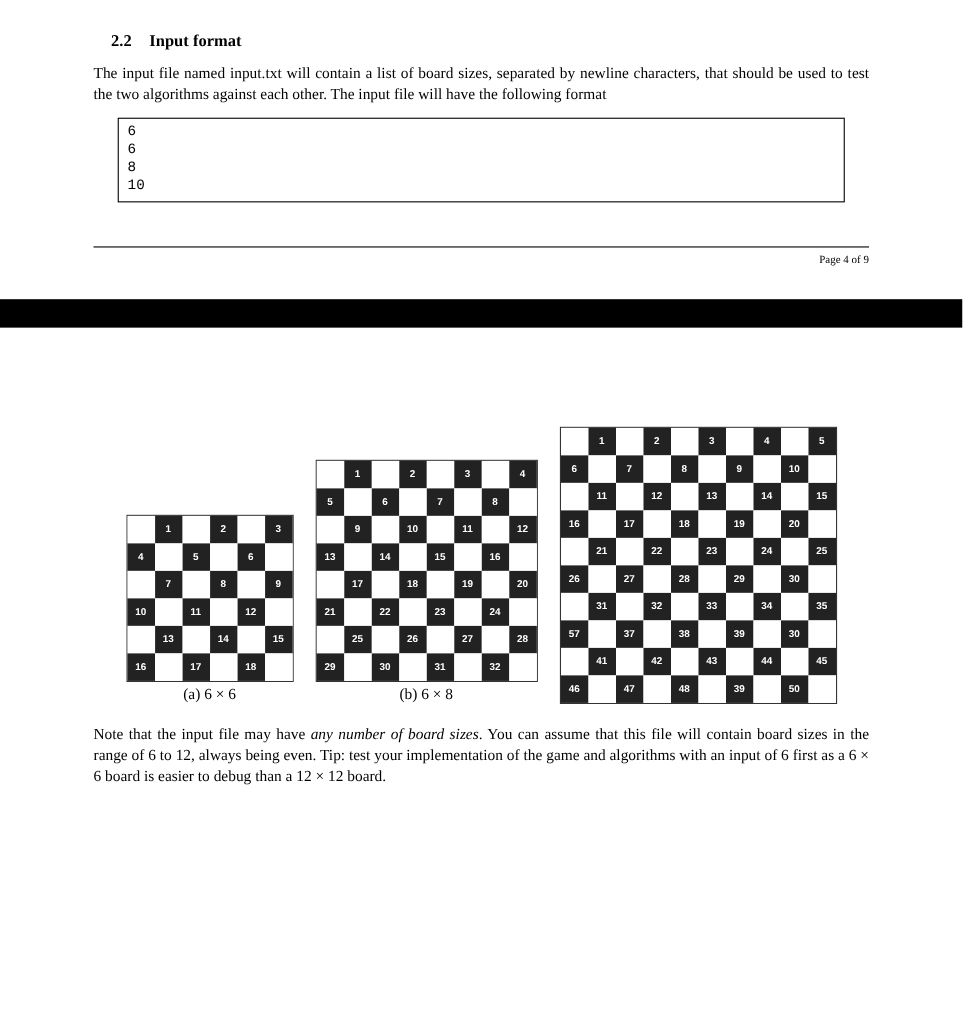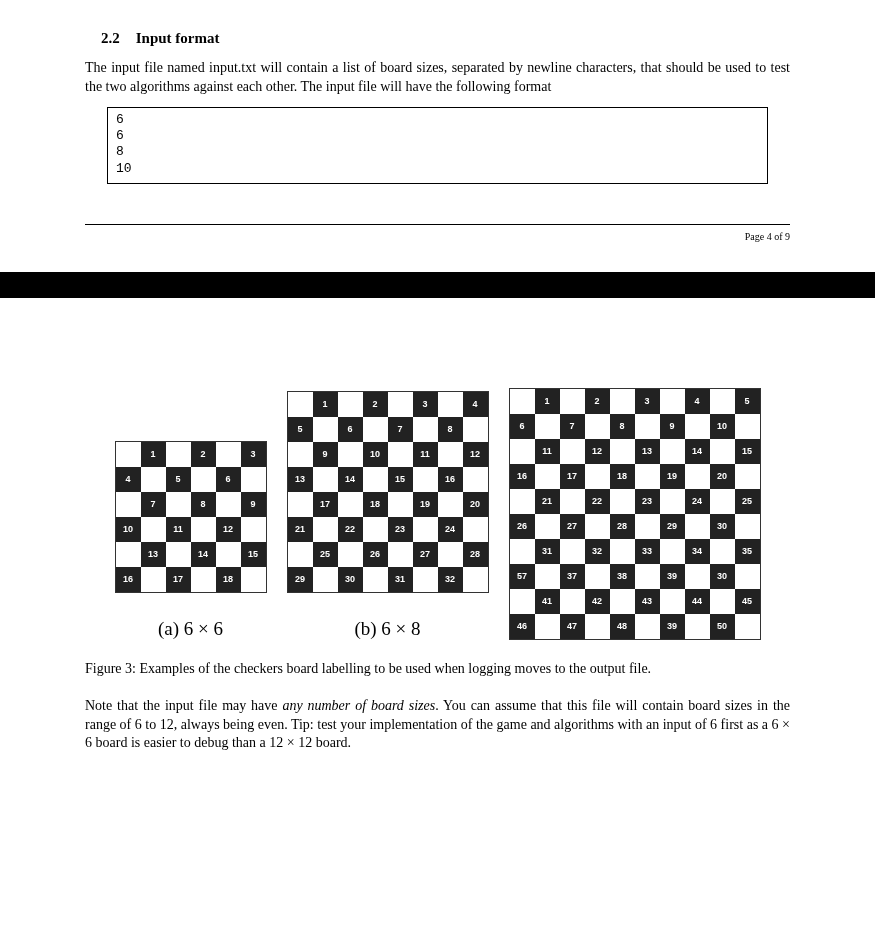--- a/index.html
+++ b/index.html
@@ -55,21 +55,21 @@
   .cell {
     display: flex;
     align-items: center;
     justify-content: center;
     font-size: 9px;
     font-weight: bold;
     font-family: Arial, Helvetica, sans-serif;
   }
   .cell.light { background: #fff; color: #000; }
   .cell.dark  { background: #222; color: #fff; }
-  .caption { font-size: 19px; margin-top: 25px; }
+  .caption { font-size: 14px; margin-top: 4px; }
   .italic { font-style: italic; }
 </style>
 </head>
 <body>
 
 <div class="page">
   <h3 class="section-heading">
     <span class="num">2.2</span><span>Input format</span>
   </h3>
   <p>
@@ -297,21 +297,18 @@
           <div class="cell dark">48</div>
           <div class="cell light"></div>
           <div class="cell dark">39</div>
           <div class="cell light"></div>
           <div class="cell dark">50</div>
           <div class="cell light"></div>
         </div>
       </div>
     </div>
 
-  <p>
-    <span>Figure 3: </span><span>Examples of the checkers board labelling to be used when logging moves to the output file.</span>
-  </p>
 
   <p style="margin-top:18px;">
     <span>Note that the input file may have </span><span class="italic">any number of board sizes</span><span>. You can assume that this file will contain board sizes in the range of 6 to 12, always being even. Tip: test your implementation of the game and algorithms with an input of 6 first as a 6 × 6 board is easier to debug than a 12 × 12 board.</span>
   </p>
 
 </div>
 
 </body></html>

